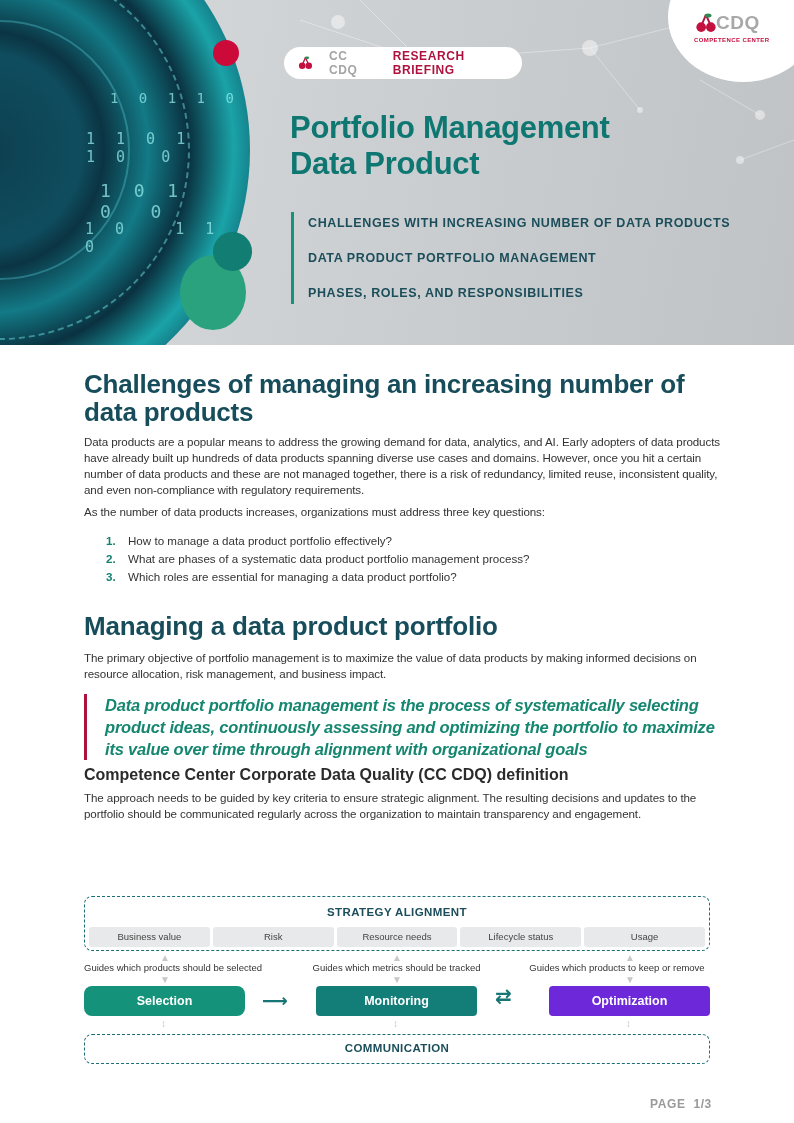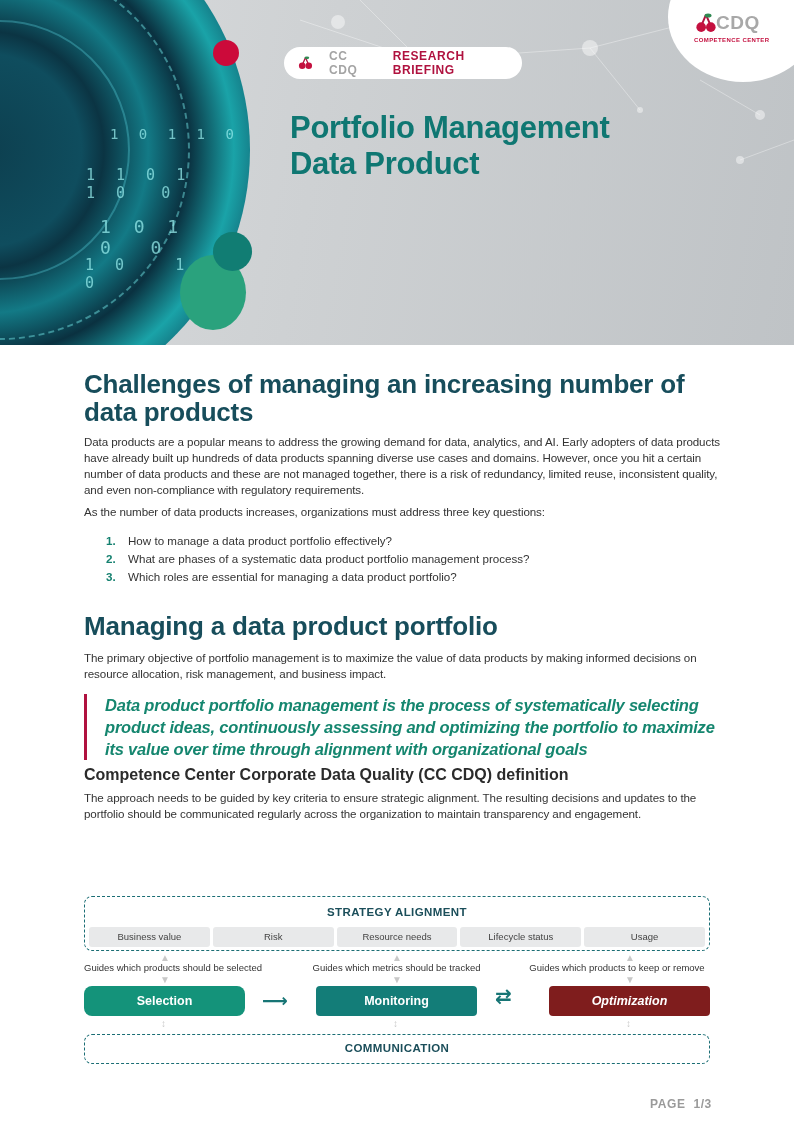--- a/index.html
+++ b/index.html
@@ -7,21 +7,21 @@
   body { font-family: "Liberation Sans", "DejaVu Sans", sans-serif; color: #2b2b2b; position: relative; }
 
   
   .hero { position: absolute; left: 0; top: 0; width: 794px; height: 345px; overflow: hidden;
     background: linear-gradient(100deg, #d9dbdd 0%, #ced1d3 40%, #bfc3c6 100%); }
   .hero-net { position: absolute; inset: 0; }
   .hero-disc { position: absolute; left: -250px; top: -110px; width: 500px; height: 520px; border-radius: 50%;
     background: radial-gradient(circle at 47% 50%, #0d3f4f 0%, #0f4d5e 26%, #0b3443 32%, #137a86 44%, #0a3140 55%, #1aa3a8 67%, #0f5566 78%, #0a2f3d 100%);
     overflow: hidden; }
   .hero-disc .ring { position: absolute; border-radius: 50%; border: 2px dashed rgba(120,240,240,0.45); }
-  .hero-disc .bits { position: absolute; color: rgba(150,235,235,0.75); font-family: "DejaVu Sans Mono", monospace; letter-spacing: 6px; margin-top: 36px; }
+  .hero-disc .bits { position: absolute; color: rgba(150,235,235,0.75); font-family: "DejaVu Sans Mono", monospace; letter-spacing: 6px; }
   .dot-red { position: absolute; left: 213px; top: 40px; width: 26px; height: 26px; border-radius: 50%; background: #cc0a3a; }
   .dot-teal { position: absolute; left: 213px; top: 232px; width: 39px; height: 39px; border-radius: 50%; background: #117d73; }
   .blob-green { position: absolute; left: 180px; top: 255px; width: 66px; height: 75px; border-radius: 50%; background: #2aa27d; }
 
   .badge { position: absolute; left: 284px; top: 47px; width: 238px; height: 32px; border-radius: 16px; background: #ffffff;
     display: flex; align-items: center; padding-left: 14px; gap: 16px; }
   .badge .cc { color: #a4a4a4; font-weight: bold; font-size: 12px; letter-spacing: 0.6px; }
   .badge .rb { color: #b0123f; font-weight: bold; font-size: 12px; letter-spacing: 0.6px; }
 
   .logo-circle { position: absolute; left: 668px; top: -48px; width: 150px; height: 130px; border-radius: 50%; background: #ffffff; }
@@ -50,21 +50,21 @@
   .diagram { position: absolute; left: 84px; top: 896px; width: 626px; height: 170px; }
   .strategy { position: absolute; left: 0; top: 0; width: 626px; height: 55px; border: 1.5px dashed #1a6d74; border-radius: 8px; padding-left: 28px; }
   .strategy-title { position: absolute; left: 0; right: 0; top: 9px; text-align: center; font-size: 11.5px; font-weight: bold; color: #1b4e5a; letter-spacing: 0.4px; }
   .criteria { position: absolute; left: 4px; right: 4px; top: 30px; height: 20px; display: flex; gap: 3px; }
   .criteria div { flex: 1; background: #e8e9ea; border-radius: 3px; font-size: 9.5px; color: #444; text-align: center; line-height: 20px; }
   .guide { position: absolute; top: 66px; font-size: 9.5px; color: #333; text-align: center; white-space: nowrap; }
   .up-arrow, .down-arrow, .dbl-arrow { position: absolute; color: #c8c8c8; font-size: 10px; line-height: 10px; }
   .phase { position: absolute; top: 90px; height: 30px; width: 161px; border-radius: 4px; color: #ffffff; font-weight: bold; font-size: 12.5px; text-align: center; line-height: 30px; }
   .phase.sel { left: 0; background: #14937a; border-radius: 8px; }
   .phase.mon { left: 232px; background: #137d78; }
-  .phase.opt { left: 465px; background: #7f1d1d; font-style: italic; }
+  .phase.opt { left: 465px; background: #6d28d9; }
   .flow-arrow { position: absolute; top: 97px; color: #177575; font-size: 18px; line-height: 16px; font-weight: bold; }
   .comm { position: absolute; left: 0; top: 138px; width: 626px; height: 30px; border: 1.5px dashed #1a6d74; border-radius: 8px;
     text-align: center; font-size: 11.5px; font-weight: bold; color: #1b4e5a; line-height: 27px; letter-spacing: 0.4px; }
 
   .page-num { position: absolute; left: 650px; top: 1097px; font-size: 12px; font-weight: bold; color: #9a9a9a; letter-spacing: 0.6px; }
 </style>
 </head>
 <body>
 
 <div class="hero">
@@ -122,20 +122,25 @@
     </svg>
     <span class="word">CDQ</span>
     <span class="sub">COMPETENCE CENTER</span>
   </div>
 
   <div class="hero-title">
     <div>Portfolio Management</div>
     <div>Data Product</div>
   </div>
 
+  <div class="toc">
+    <div>CHALLENGES WITH INCREASING NUMBER OF DATA PRODUCTS</div>
+    <div>DATA PRODUCT PORTFOLIO MANAGEMENT</div>
+    <div style="height:22px;">PHASES, ROLES, AND RESPONSIBILITIES</div>
+  </div>
 </div>
 
 <div class="content">
   <h2>Challenges of managing an increasing number of data products</h2>
   <p class="body" style="margin-top:8px;">Data products are a popular means to address the growing demand for data, analytics, and AI. Early adopters of data products have already built up hundreds of data products spanning diverse use cases and domains. However, once you hit a certain number of data products and these are not managed together, there is a risk of redundancy, limited reuse, inconsistent quality, and even non-compliance with regulatory requirements.</p>
   <p class="body mt6">As the number of data products increases, organizations must address three key questions:</p>
   <ol class="qs">
     <li>
         <span class="num">1.</span>
         <span>How to manage a data product portfolio effectively?</span>

